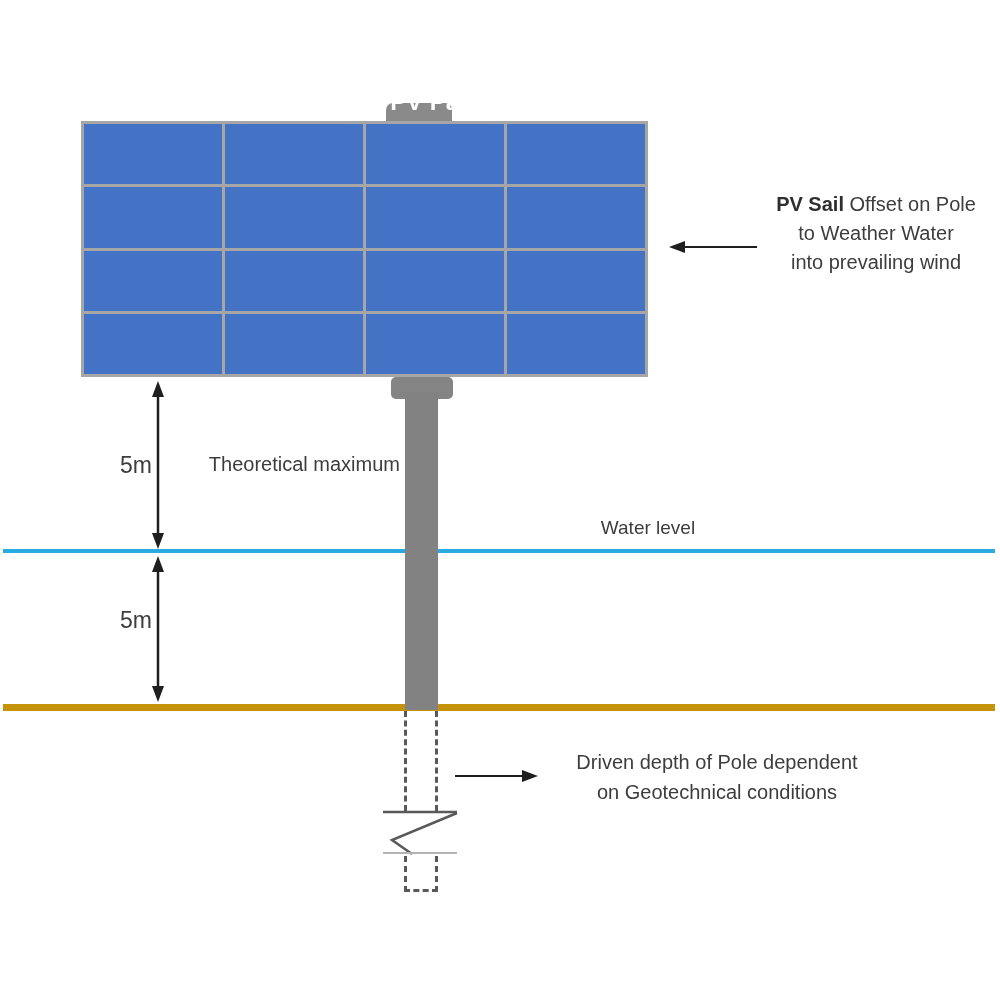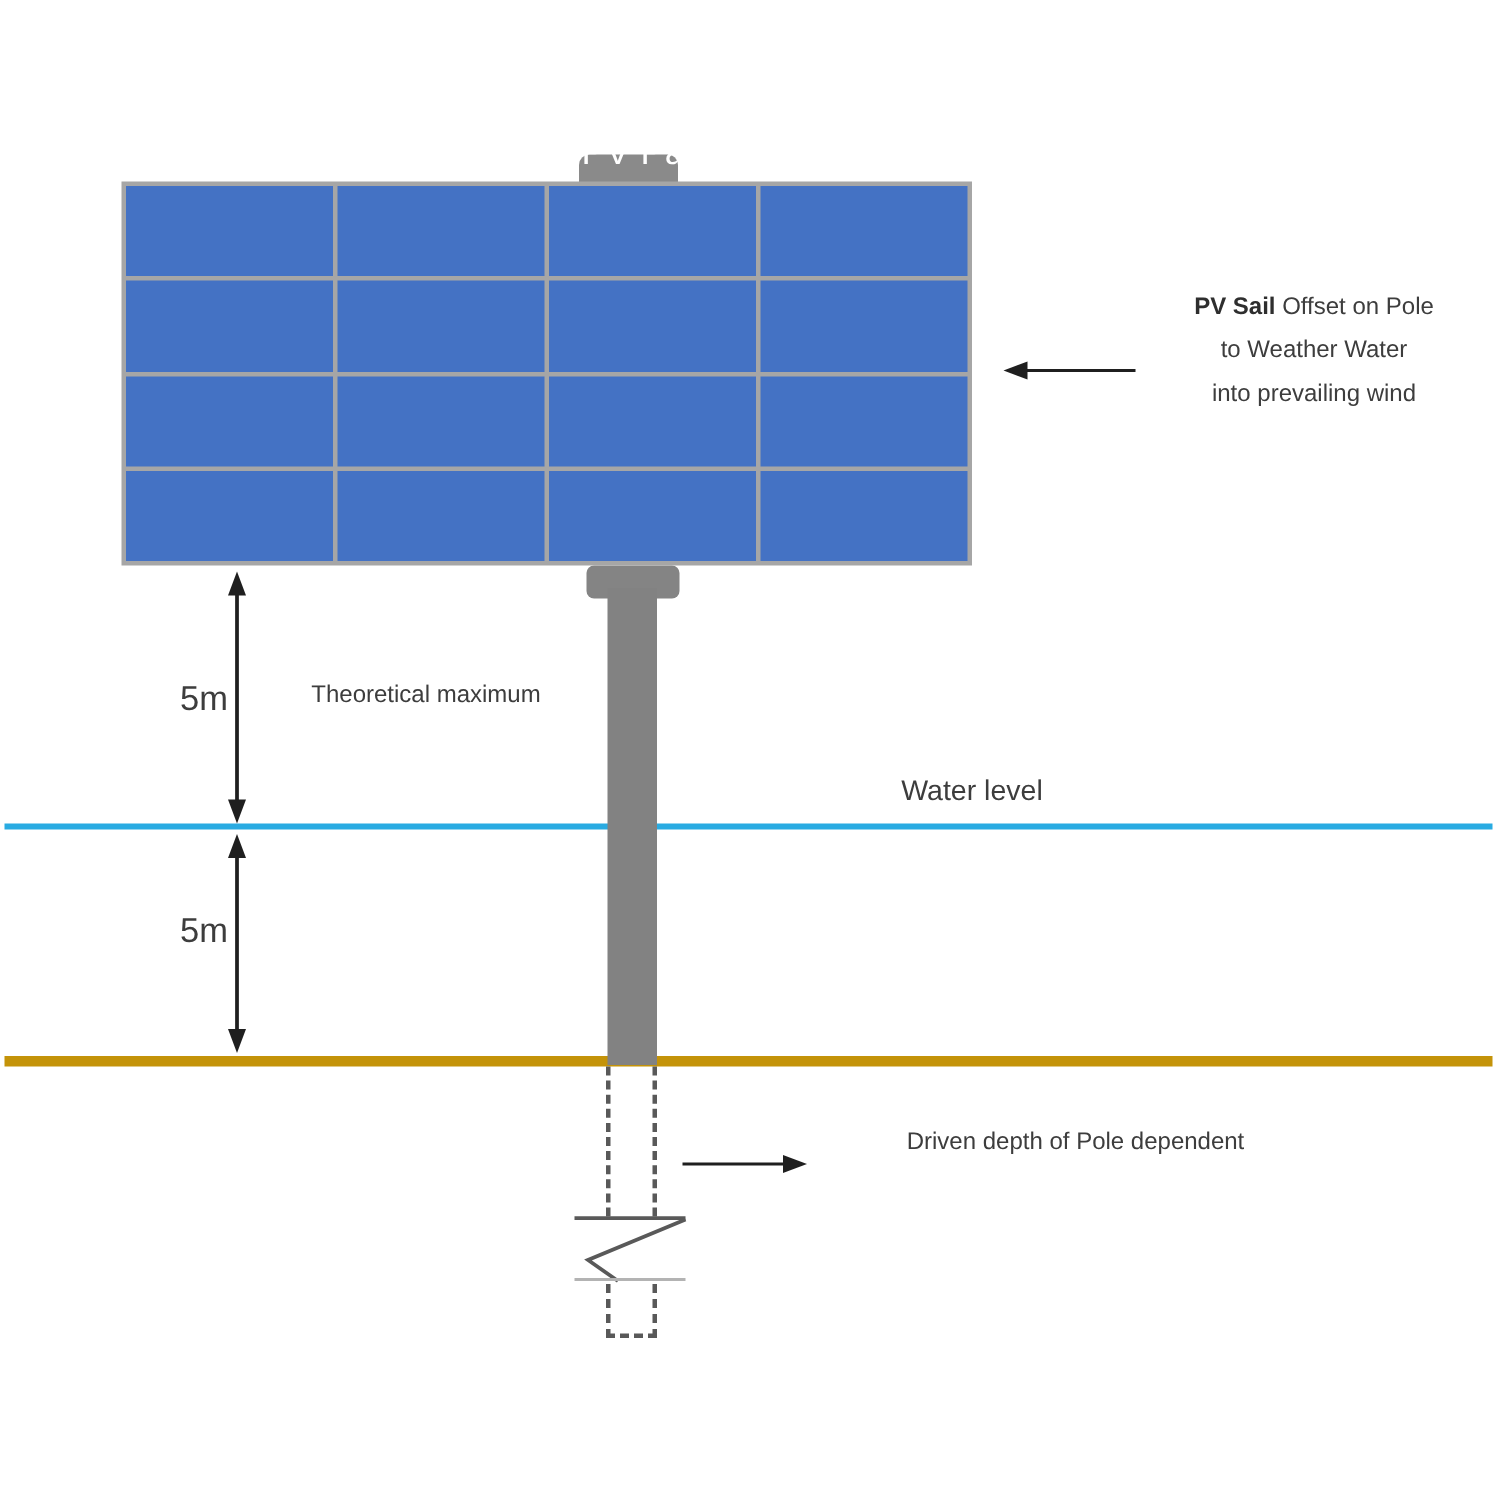--- a/index.html
+++ b/index.html
@@ -10,21 +10,21 @@
   
   .panel{
     position:absolute;left:81px;top:121px;width:567px;height:256px;
     background:#a6a6a6;box-sizing:border-box;padding:3px;
     display:grid;grid-template-columns:repeat(4,1fr);grid-template-rows:repeat(4,1fr);
     gap:3px;z-index:3;
   }
   .panel .cell{background:#4472c4;}
   .panel-label{
     position:absolute;left:120px;top:82px;width:440px;height:40px;line-height:40px;
-    text-align:center;color:#ffffff;font-size:24px;font-weight:normal;z-index:4;
+    text-align:center;color:#ffffff;font-size:24px;font-weight:bold;z-index:4;
     letter-spacing:.2px;
   }
   
   .pole-cap{
     position:absolute;left:386px;top:103px;width:66px;height:22px;
     background:#8a8a8a;border-radius:7px 7px 4px 4px;z-index:2;
   }
   .pole-flange{
     position:absolute;left:391px;top:377px;width:62px;height:22px;
     background:#848484;border-radius:5px;z-index:2;
@@ -47,24 +47,24 @@
     position:absolute;left:404px;top:711px;width:34px;height:100px;
     box-sizing:border-box;border-left:3px dashed #595959;border-right:3px dashed #595959;
     z-index:2;
   }
   .under-lower{
     position:absolute;left:404px;top:856px;width:34px;height:36px;
     box-sizing:border-box;border-left:3px dashed #595959;border-right:3px dashed #595959;
     border-bottom:3px dashed #595959;z-index:2;
   }
   
-  .note{position:absolute;z-index:5;text-align:center;font-size:16px;line-height:29px;}
+  .note{position:absolute;z-index:5;text-align:center;font-size:20px;line-height:29px;}
   .pv-sail-note{left:754px;top:190px;width:244px;}
   .pv-sail-note b{color:#2e2e2e;}
-  .wave-note{left:168px;top:449px;width:232px;line-height:30px;}
+  .wave-note{left:168px;top:449px;width:232px;line-height:30px;text-align:right;}
   .driven-note{left:546px;top:747px;width:342px;line-height:30px;}
   .dim-label{position:absolute;z-index:5;font-size:23px;width:60px;text-align:right;}
   .dim-above{left:92px;top:452px;}
   .dim-below{left:92px;top:607px;}
   .water-label{
     position:absolute;left:548px;top:517px;width:200px;text-align:center;
     font-size:19px;z-index:5;
   }
   
   .overlay{position:absolute;left:0;top:0;width:1000px;height:1000px;z-index:4;pointer-events:none;}
@@ -146,15 +146,16 @@
   <div class="note wave-note">
     <div>Theoretical maximum</div>
   </div>
 
   <div class="water-label">Water level</div>
 
   <div class="dim-label dim-below">5m</div>
 
   <div class="note driven-note">
     <div>Driven depth of Pole dependent</div>
+    <div>on Geotechnical conditions</div>
   </div>
 
 </div>
 
 </body></html>

